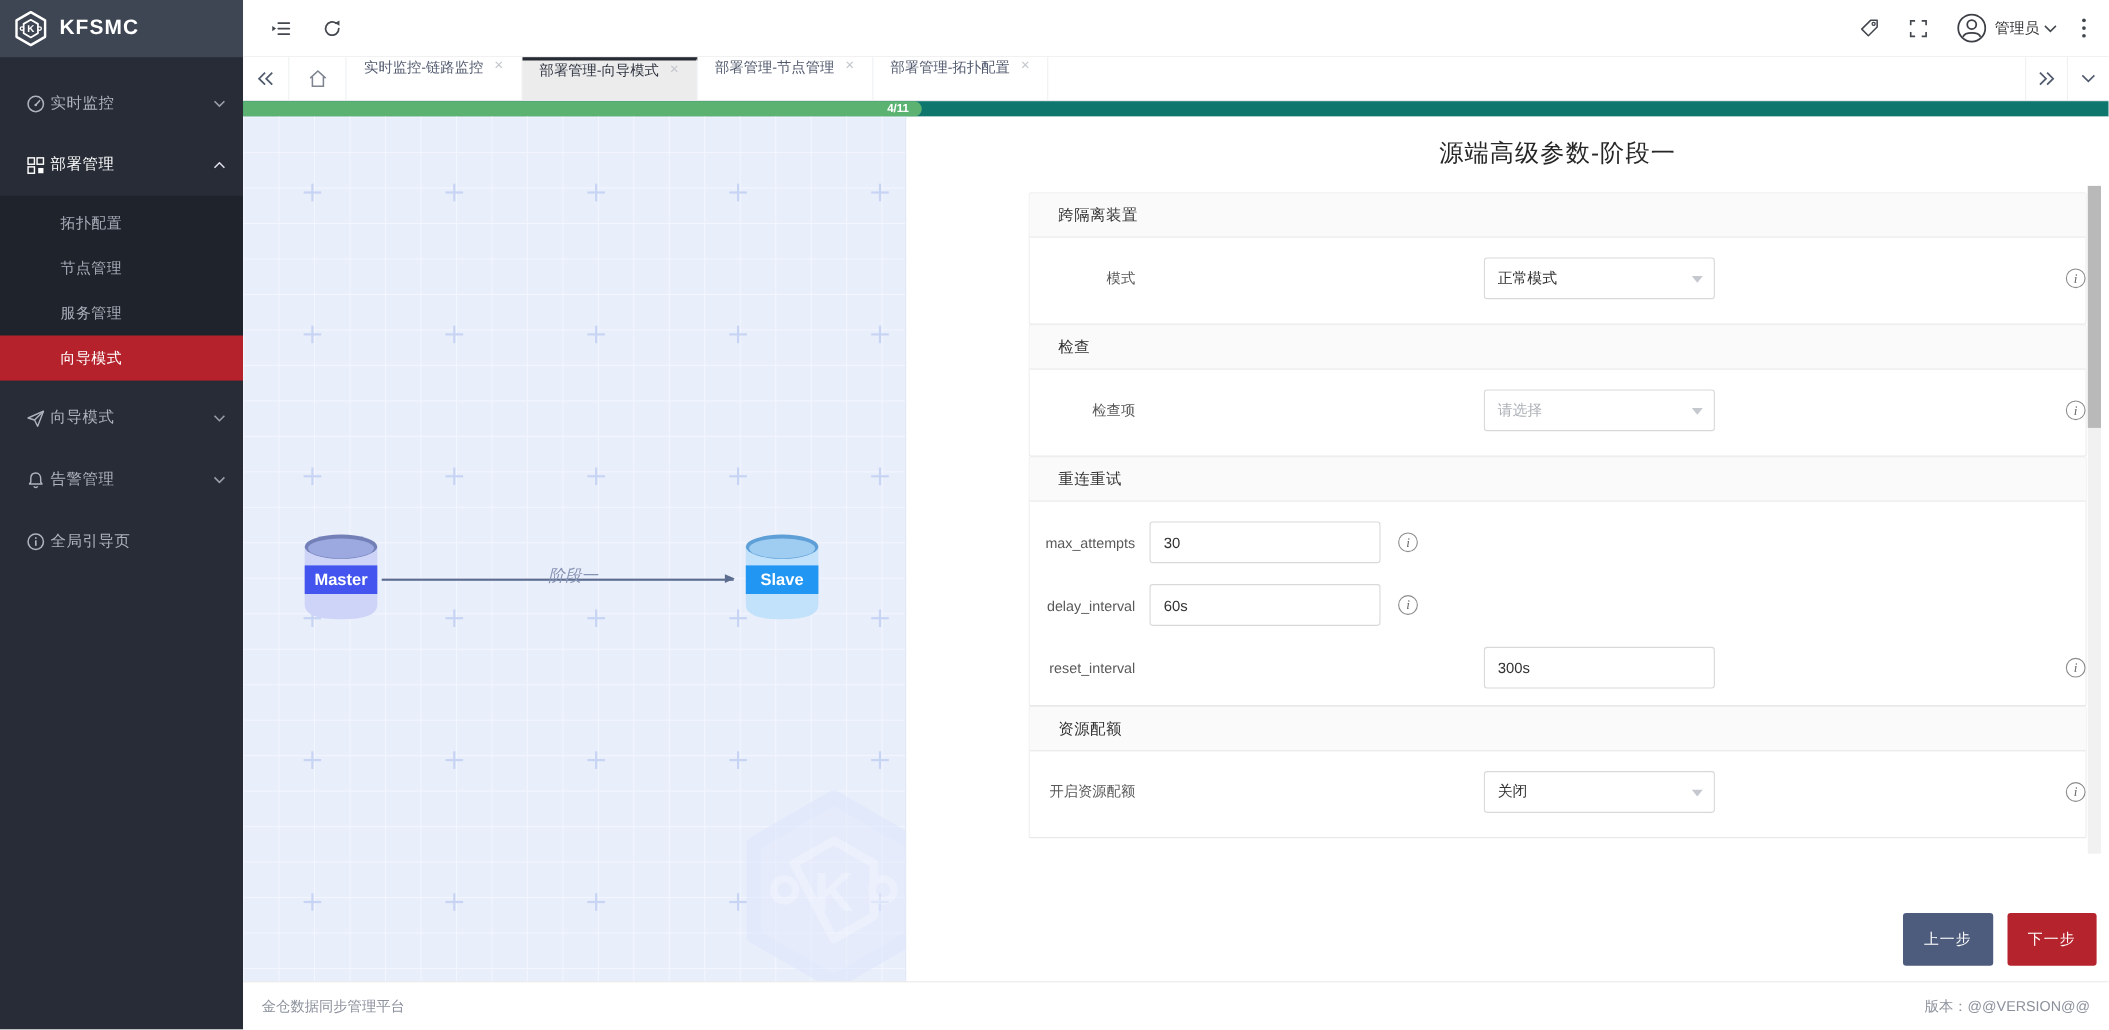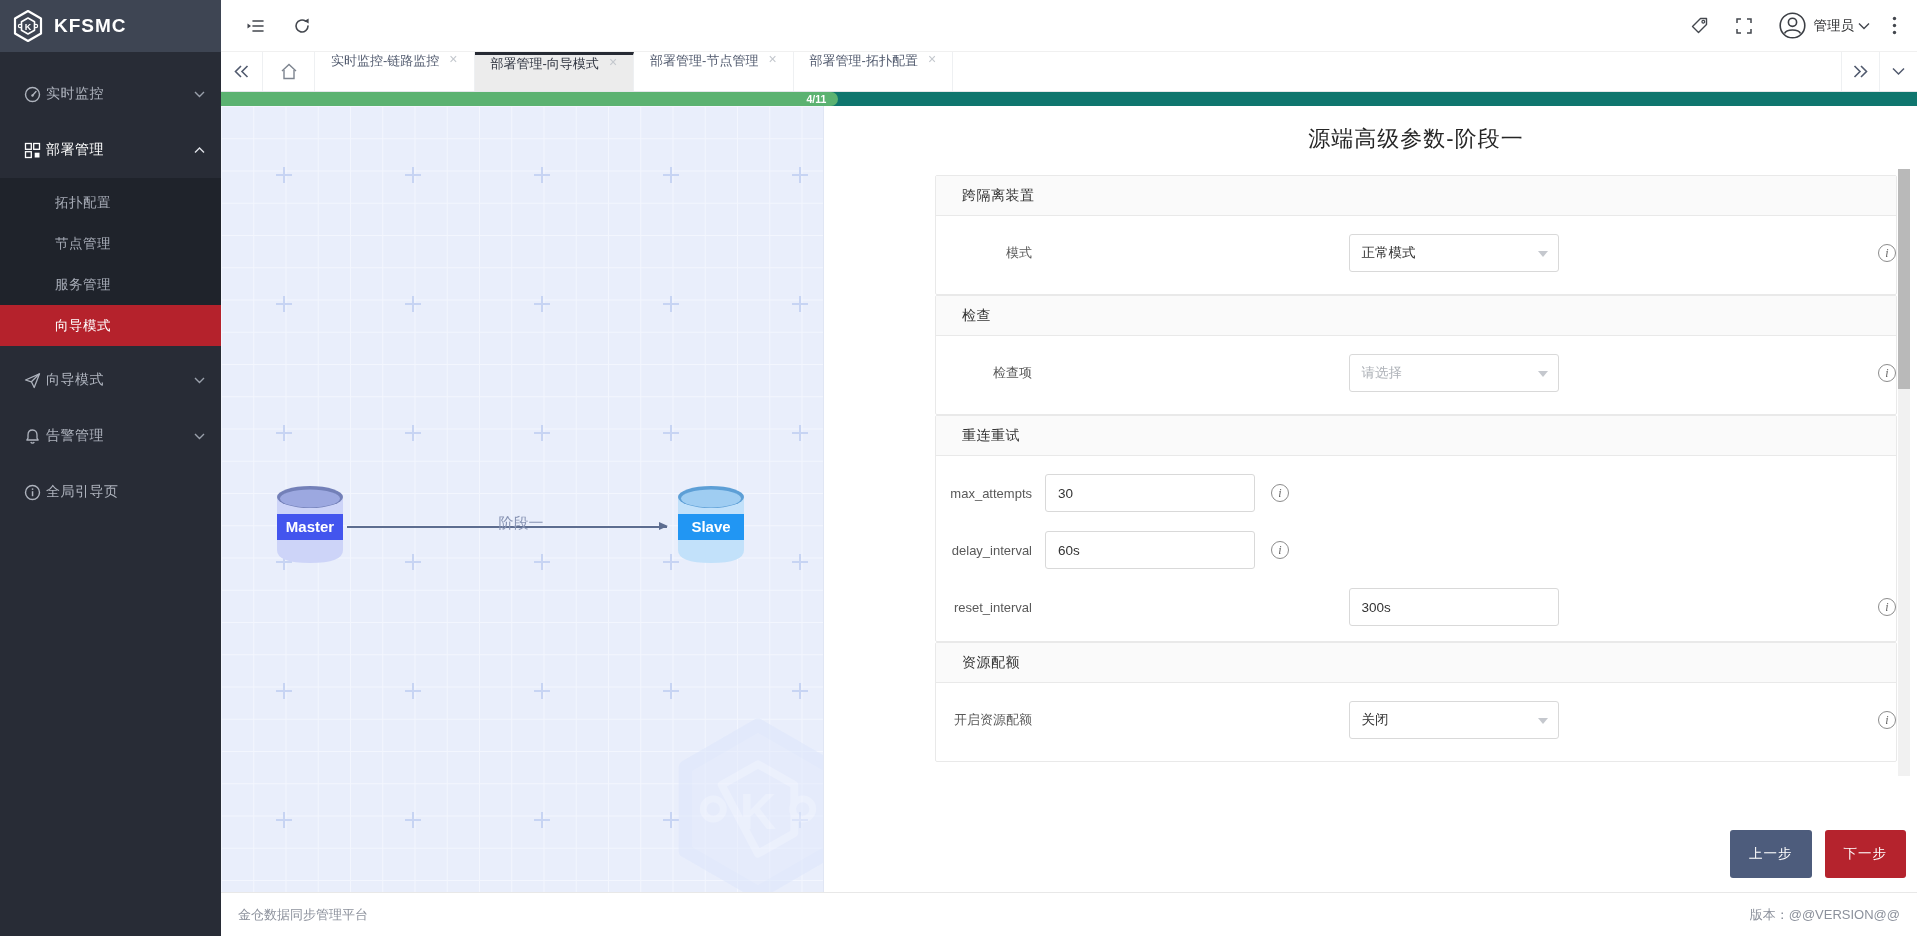--- a/index.html
+++ b/index.html
@@ -52,21 +52,21 @@
     background-image:linear-gradient(to right,#f3f6fe 1px,transparent 1px),linear-gradient(to bottom,#f3f6fe 1px,transparent 1px);
     background-size:32.25px 32.25px; }
   .plus-mark { position:absolute; width:16px; height:16px; pointer-events:none; }
   .plus-mark::before { content:""; position:absolute; left:0; top:7px; width:16px; height:2px; background:#c7d4f3; }
   .plus-mark::after { content:""; position:absolute; left:7px; top:0; width:2px; height:16px; background:#c7d4f3; }
   .node { position:absolute; width:70px; height:82px; cursor:pointer; }
   .node.master { left:54px; top:378px; }
   .node.slave  { left:455px; top:378px; }
   .edge-line { position:absolute; left:126px; top:420px; width:320px; height:1.5px; background:#5d6d90; }
   .edge-line::after { content:""; position:absolute; right:-1px; top:-4px; border-left:9px solid #5d6d90; border-top:4.5px solid transparent; border-bottom:4.5px solid transparent; }
-  .edge-label { position:absolute; left:250px; top:408px; width:100px; text-align:center; font-size:15px; color:#8793b3; }
+  .edge-label { position:absolute; left:250px; top:408px; width:100px; text-align:center; font-size:15px; color:#8793b3;font-style:italic; }
   .canvas-watermark { position:absolute; right:-30px; bottom:-12px; opacity:.55; pointer-events:none; }
 
   
   .form-panel { flex:1; background:#fff; position:relative; min-width:0; }
   .form-title { position:absolute; left:111px; top:18px; width:962px; text-align:center; font-size:22px; font-weight:500; color:#262626; letter-spacing:1px; }
   .form-scroll { position:absolute; left:111px; top:63px; width:962px; height:607px; overflow:hidden; }
   .card { border:1px solid #e9e9e9; border-radius:2px; margin-bottom:0; background:#fff; }
   .card:first-child { margin-top:6px; }
   .card-header { height:40px; background:#fafafa; border-bottom:1px solid #e9e9e9; display:flex; align-items:center; padding-left:26px; font-size:14px; color:#333; font-weight:500; letter-spacing:.5px; }
   .card-body { padding:18px 0 22px 0; }

